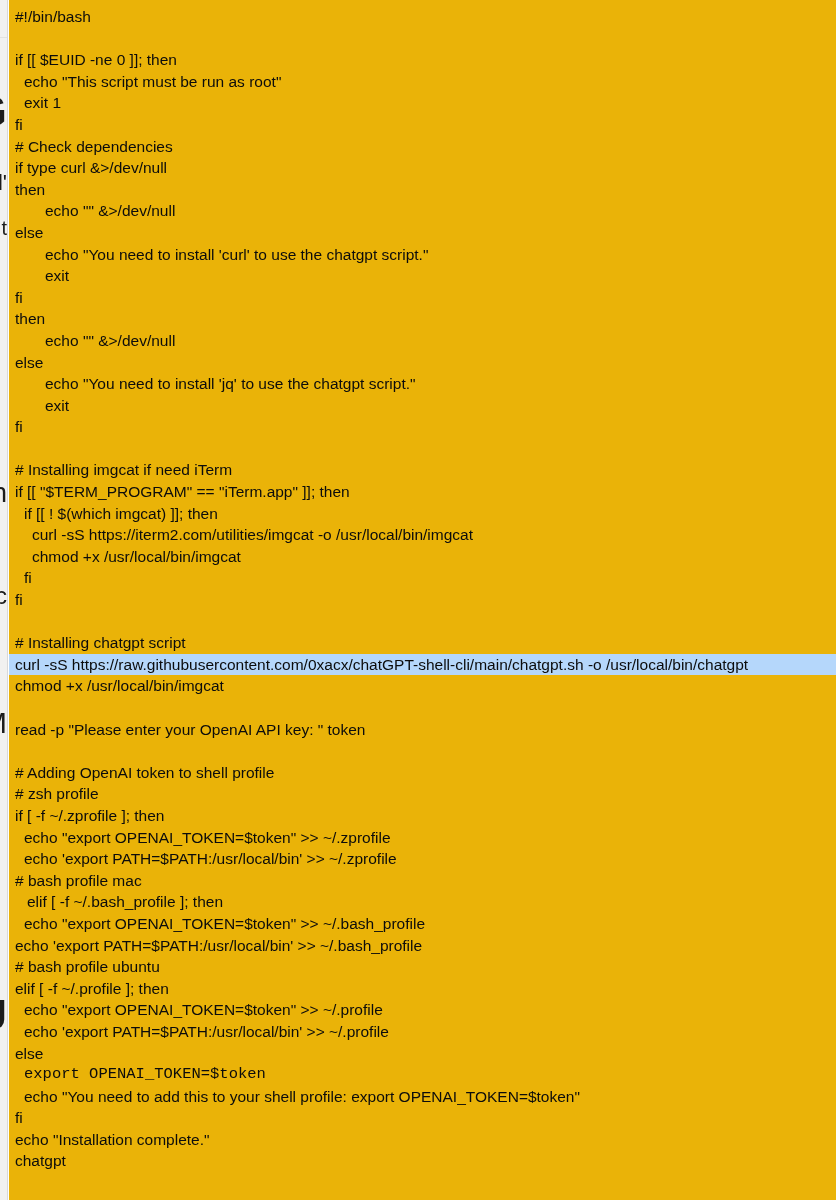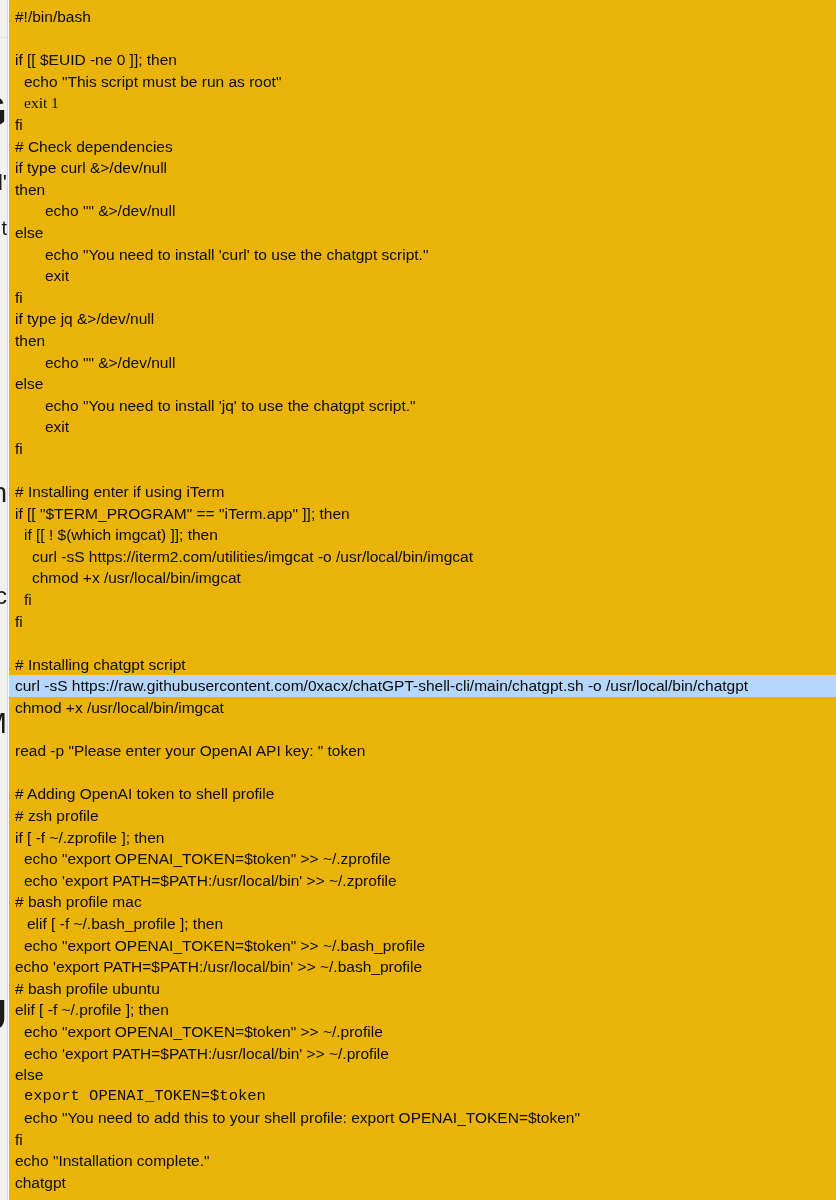--- a/index.html
+++ b/index.html
@@ -54,39 +54,38 @@
     <span class="fragment" style="top: 994px; font-size: 42px; font-weight: 700;">J</span>
   </div>
 
 <div class="code-panel">
   <div>
 
   <div class="code-line" style="padding-left: 6px;">#!/bin/bash</div>
       <div class="code-line" style="padding-left: 6px;">&nbsp;</div>
       <div class="code-line" style="padding-left: 6px;">if [[ $EUID -ne 0 ]]; then</div>
       <div class="code-line" style="padding-left: 15px;">echo "This script must be run as root"</div>
-      <div class="code-line" style="padding-left: 15px; font-family: Liberation Serif, serif;">exit 1</div>
+      <div class="code-line" style="padding-left: 15px;">exit 1</div>
       <div class="code-line" style="padding-left: 6px;">fi</div>
       <div class="code-line" style="padding-left: 6px;"># Check dependencies</div>
       <div class="code-line" style="padding-left: 6px;">if type curl &amp;&gt;/dev/null</div>
       <div class="code-line" style="padding-left: 6px;">then</div>
       <div class="code-line" style="padding-left: 36px;">echo "" &amp;&gt;/dev/null</div>
       <div class="code-line" style="padding-left: 6px;">else</div>
       <div class="code-line" style="padding-left: 36px;">echo "You need to install 'curl' to use the chatgpt script."</div>
       <div class="code-line" style="padding-left: 36px;">exit</div>
       <div class="code-line" style="padding-left: 6px;">fi</div>
-      <div class="code-line" style="padding-left: 6px;">if type jq &amp;&gt;/dev/null</div>
       <div class="code-line" style="padding-left: 6px;">then</div>
       <div class="code-line" style="padding-left: 36px;">echo "" &amp;&gt;/dev/null</div>
       <div class="code-line" style="padding-left: 6px;">else</div>
       <div class="code-line" style="padding-left: 36px;">echo "You need to install 'jq' to use the chatgpt script."</div>
       <div class="code-line" style="padding-left: 36px;">exit</div>
       <div class="code-line" style="padding-left: 6px;">fi</div>
       <div class="code-line" style="padding-left: 6px;">&nbsp;</div>
-      <div class="code-line" style="padding-left: 6px;"># Installing enter if using iTerm</div>
+      <div class="code-line" style="padding-left: 6px;"># Installing imgcat if need iTerm</div>
       <div class="code-line" style="padding-left: 6px;">if [[ "$TERM_PROGRAM" == "iTerm.app" ]]; then</div>
       <div class="code-line" style="padding-left: 15px;">if [[ ! $(which imgcat) ]]; then</div>
       <div class="code-line" style="padding-left: 23px;">curl -sS https://iterm2.com/utilities/imgcat -o /usr/local/bin/imgcat</div>
       <div class="code-line" style="padding-left: 23px;">chmod +x /usr/local/bin/imgcat</div>
       <div class="code-line" style="padding-left: 15px;">fi</div>
       <div class="code-line" style="padding-left: 6px;">fi</div>
       <div class="code-line" style="padding-left: 6px;">&nbsp;</div>
       <div class="code-line" style="padding-left: 6px;"># Installing chatgpt script</div>
       <div class="code-line highlighted" style="padding-left: 6px;">curl -sS https://raw.githubusercontent.com/0xacx/chatGPT-shell-cli/main/chatgpt.sh -o /usr/local/bin/chatgpt</div>
       <div class="code-line" style="padding-left: 6px;">chmod +x /usr/local/bin/imgcat</div>

